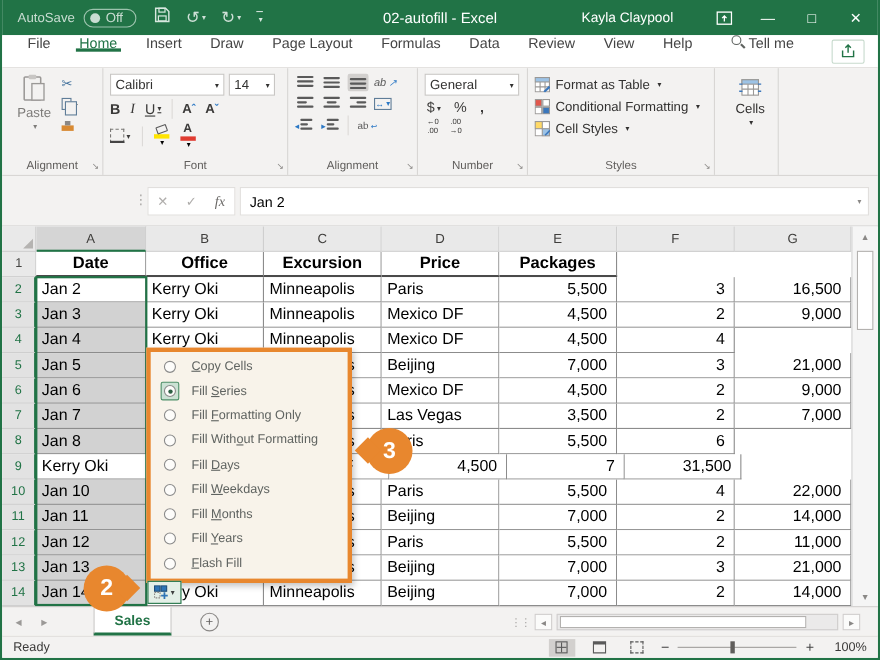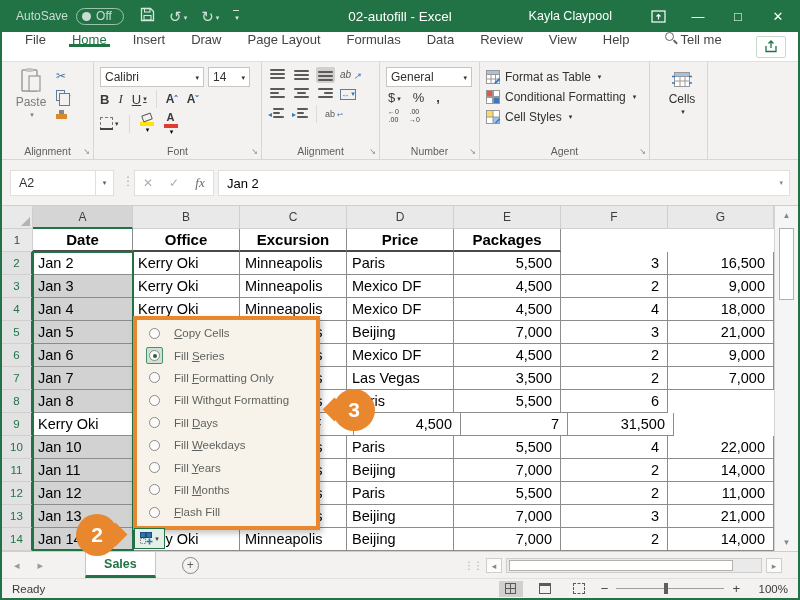--- a/index.html
+++ b/index.html
@@ -421,45 +421,41 @@
         <span class="stylerow dd">
           <svg class="cs-ic" viewBox="0 0 14 14">
               <rect x="0.5" y="0.5" width="13" height="13" fill="#fff" stroke="#9a9896"></rect>
               <rect x="0.5" y="0.5" width="6.5" height="6.5" fill="#ffd966" stroke="#9a9896"></rect>
               <rect x="7" y="7" width="6.5" height="6.5" fill="#9dc3e6" stroke="#9a9896"></rect>
               <path d="M9 12.5L13.5 8l1 1L10 13.5z" fill="#3b77bc"></path>
             </svg>
           <span>Cell Styles</span>
         </span>
       </div>
-      <span class="gname">Agent</span>
+      <span class="gname">Styles</span>
       <span class="launcher"></span>
     </div>
 
     <div class="group" style="width:58px">
       <div class="bigbtn">
         <svg width="22" height="20" viewBox="0 0 22 20">
             <rect x="3.5" y="2.5" width="15" height="14" fill="#fff" stroke="#9a9896"></rect>
             <rect x="3.5" y="2.5" width="15" height="4" fill="#9dc3e6" stroke="#9a9896"></rect>
             <path d="M3.5 11h15M9 6.5v10M14 6.5v10" stroke="#9a9896" fill="none"></path>
             <path d="M1 6.5h3M1 13h3M18 6.5h3M18 13h3" stroke="#3b77bc" stroke-width="1.3"></path>
           </svg>
         <span>Cells</span>
         <span class="dd" style="font-size:1px"></span>
       </div>
       <span class="gname"></span>
     </div>
 
   </div>
 
   <div class="band formulabar">
-    <span class="namebox">
-      <span>A2</span>
-      <span class="nb-caret"></span>
-    </span>
     <span class="fb-dots">⋮</span>
     <span class="fb-btns">
       <span class="fb-btn">✕</span>
       <span class="fb-btn">✓</span>
       <span class="fb-btn fb-fx">fx</span>
     </span>
     <span class="fb-input">
       <span>Jan 2</span>
       <span class="fb-expand"></span>
     </span>
@@ -508,21 +504,20 @@
           <div class="cell c6 num">9,000</div>
         </div>
         <div class="grow">
           <div class="rh sel">4</div>
           <div class="cell c0 selA">Jan 4</div>
           <div class="cell c1">Kerry Oki</div>
           <div class="cell c2">Minneapolis</div>
           <div class="cell c3">Mexico DF</div>
           <div class="cell c4 num">4,500</div>
           <div class="cell c5 num">4</div>
-          <div class="cell c6 num">18,000</div>
         </div>
         <div class="grow">
           <div class="rh sel">5</div>
           <div class="cell c0 selA">Jan 5</div>
           <div class="cell c1">Kerry Oki</div>
           <div class="cell c2">Minneapolis</div>
           <div class="cell c3">Beijing</div>
           <div class="cell c4 num">7,000</div>
           <div class="cell c5 num">3</div>
           <div class="cell c6 num">21,000</div>
@@ -658,27 +653,27 @@
       <div class="mi">
         <span class="radiowrap">
           <span class="radio"></span>
         </span>
         <span class="milabel">Fill <u>W</u>eekdays</span>
       </div>
       <div class="mi">
         <span class="radiowrap">
           <span class="radio"></span>
         </span>
-        <span class="milabel">Fill <u>Y</u>ears</span>
+        <span class="milabel">Fill <u>M</u>onths</span>
       </div>
       <div class="mi">
         <span class="radiowrap">
           <span class="radio"></span>
         </span>
-        <span class="milabel">Fill <u>M</u>onths</span>
+        <span class="milabel">Fill <u>Y</u>ears</span>
       </div>
       <div class="mi">
         <span class="radiowrap">
           <span class="radio"></span>
         </span>
         <span class="milabel"><u>F</u>lash Fill</span>
       </div>
     </div>
 
   <div class="autofill-btn">

